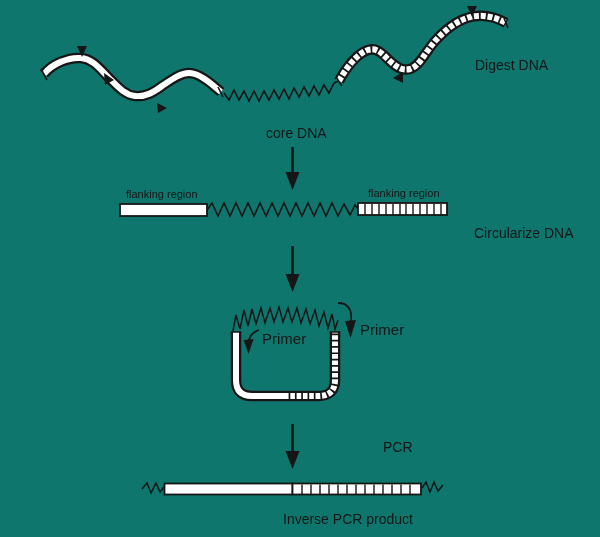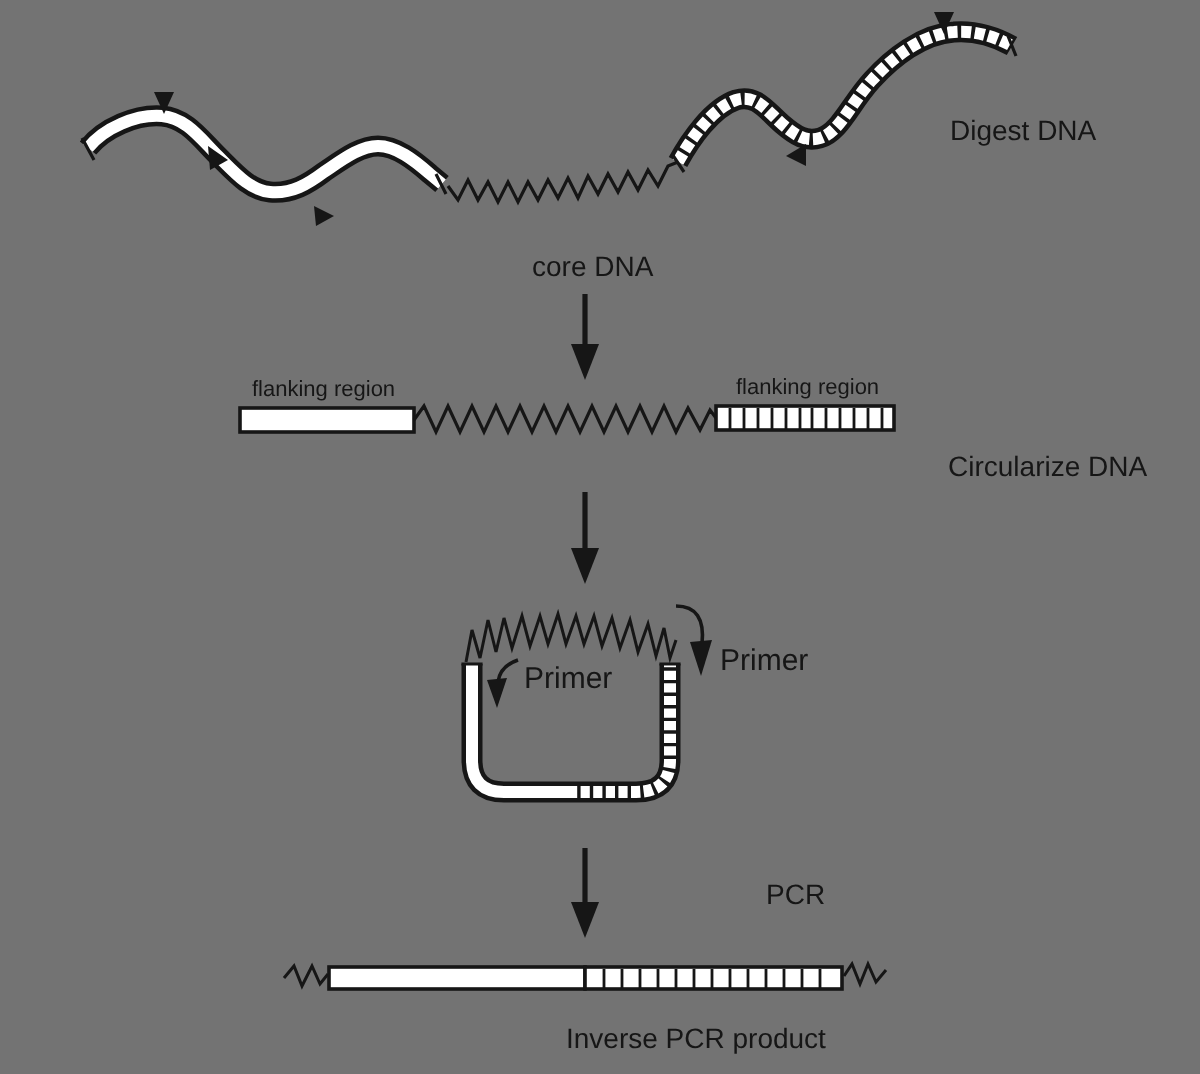--- a/index.html
+++ b/index.html
@@ -1,16 +1,16 @@
 <!DOCTYPE html>
 <html><head>
 <meta charset="utf-8">
 <style>
   html,body{margin:0;padding:0;background:#ffffff;}
-  .canvas{position:relative;width:600px;height:537px;background:#737373;overflow:hidden;}
+  .canvas{position:relative;width:600px;height:537px;background:#0f766e;overflow:hidden;}
   svg{display:block;}
   .lbl{font-family:"Liberation Sans", sans-serif;fill:#161616;font-size:14px;}
   .lbl-sm{font-family:"Liberation Sans", sans-serif;fill:#161616;font-size:11px;}
   .lbl-md{font-family:"Liberation Sans", sans-serif;fill:#161616;font-size:15px;}
   .ink{stroke:#161616;}
   .fillink{fill:#161616;}
 </style>
 </head>
 <body>
 

